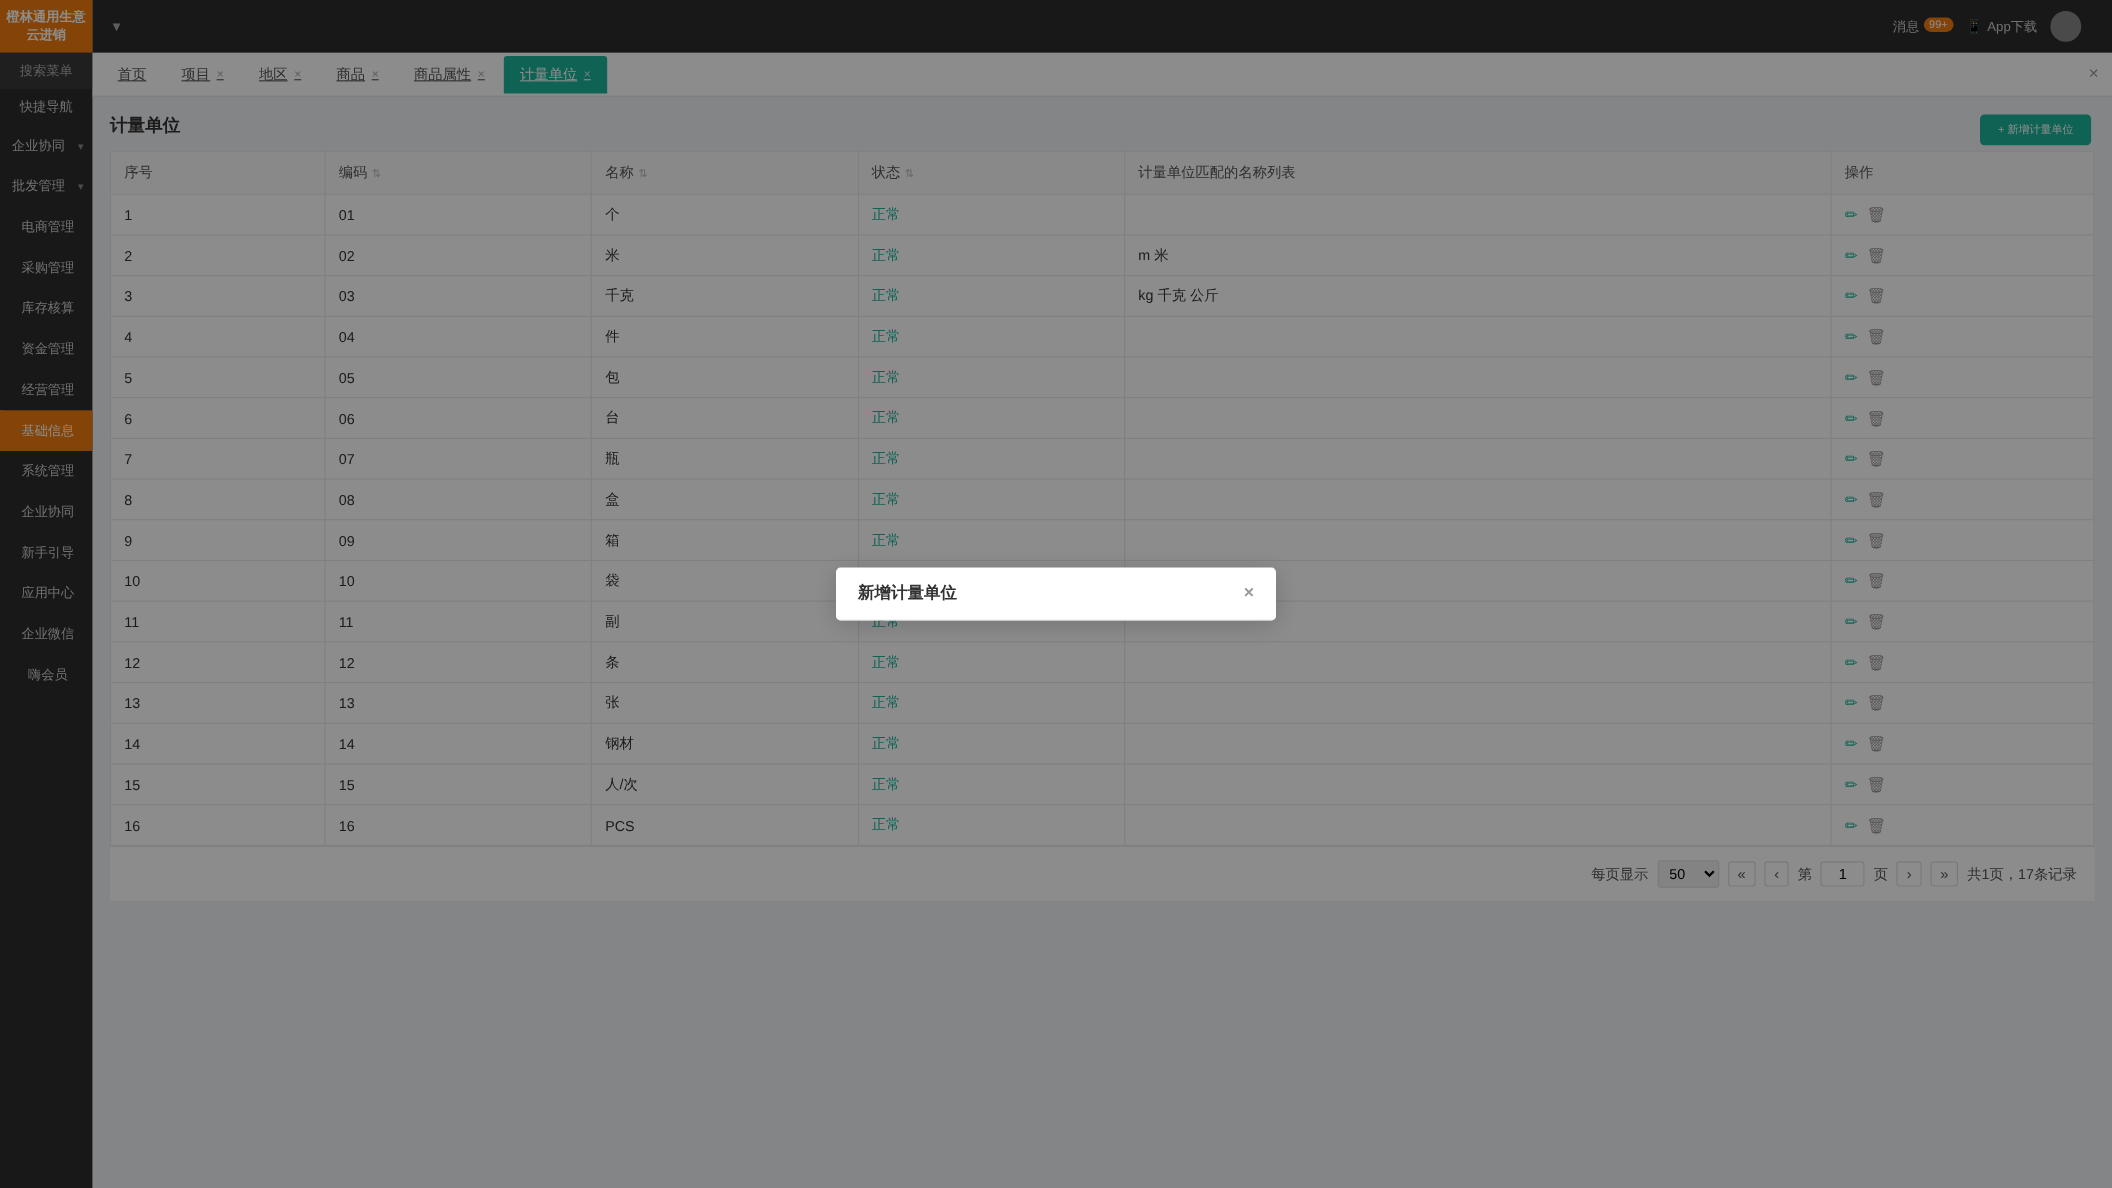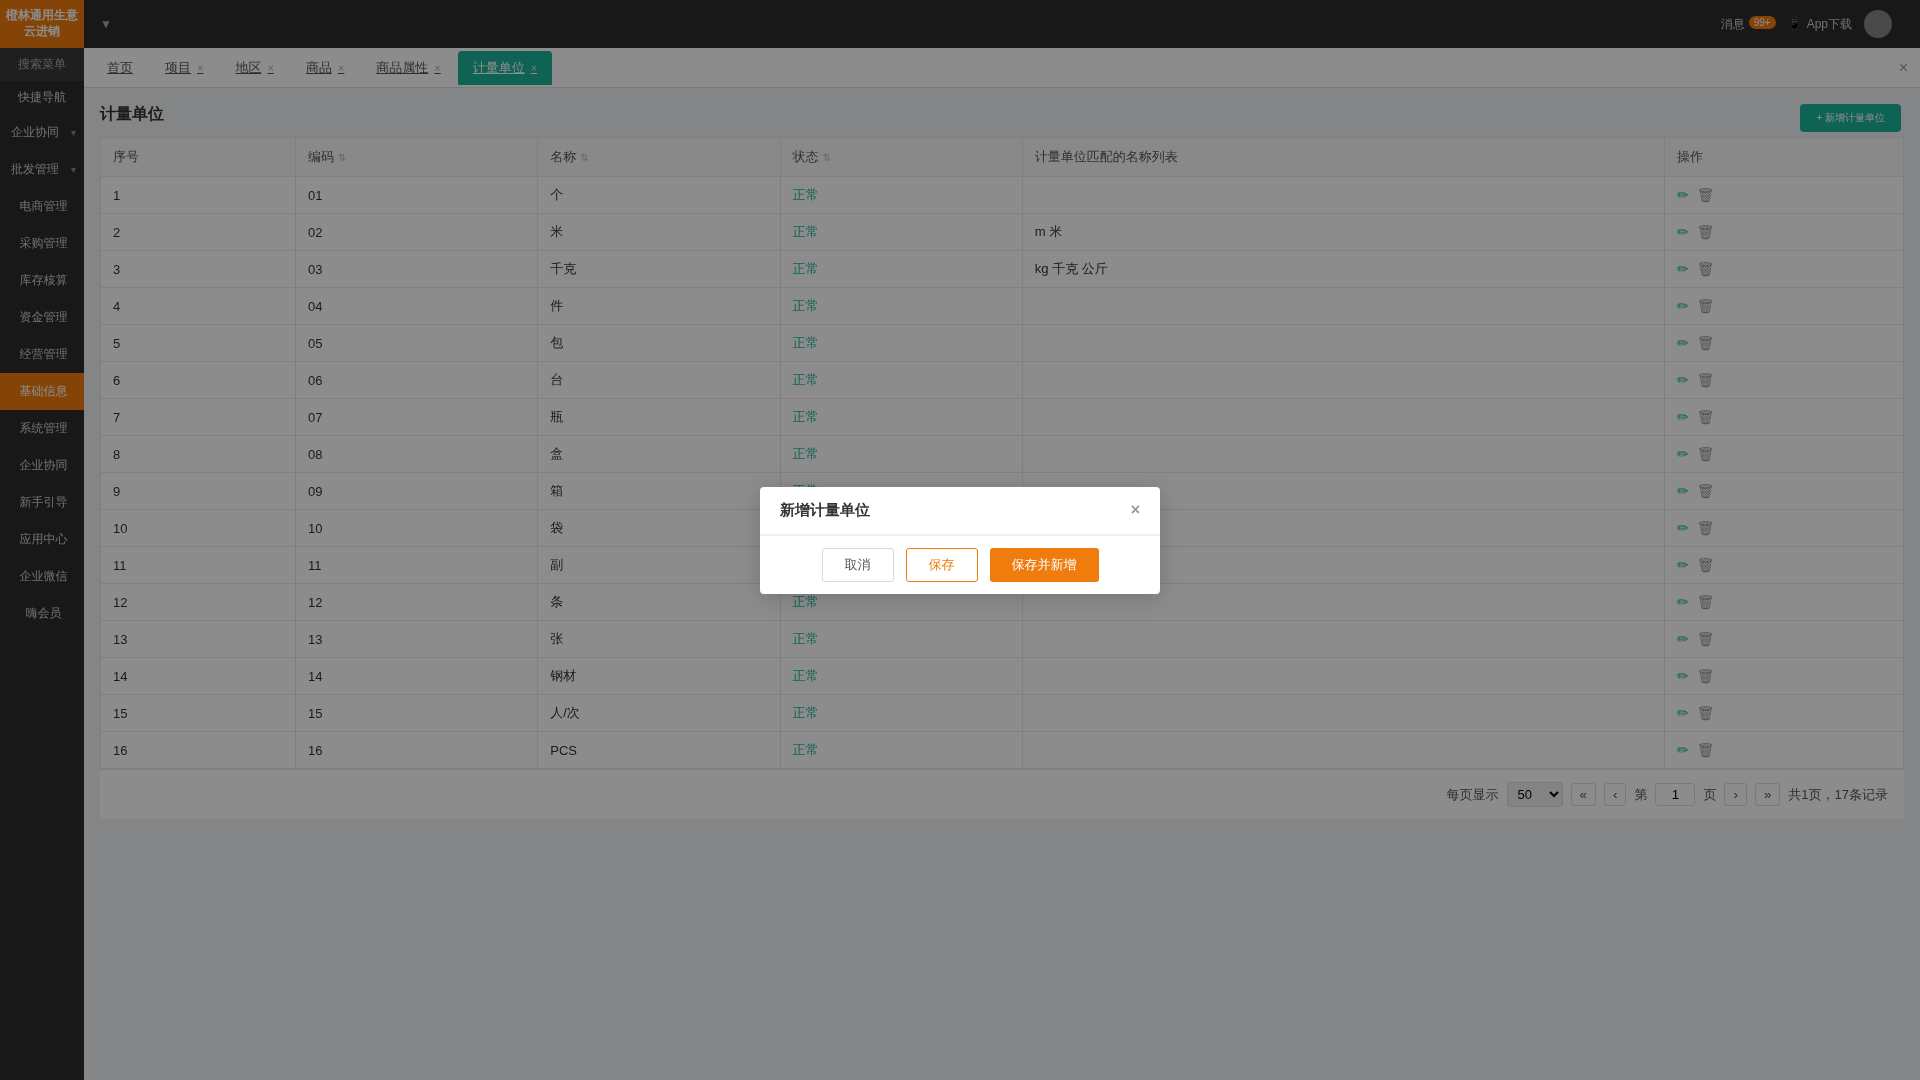--- a/index.html
+++ b/index.html
@@ -625,19 +625,14 @@
     </div>
   </div>
 </div>
 
 <div class="modal-overlay">
   <div class="modal">
     <div class="modal-header">
       <span>新增计量单位</span>
       <span class="modal-close">×</span>
     </div>
-    <div class="modal-footer">
-      <button class="btn-cancel">取消</button>
-      <button class="btn-save">保存</button>
-      <button class="btn-save-new">保存并新增</button>
-    </div>
   </div>
 </div>
 
 </body></html>

